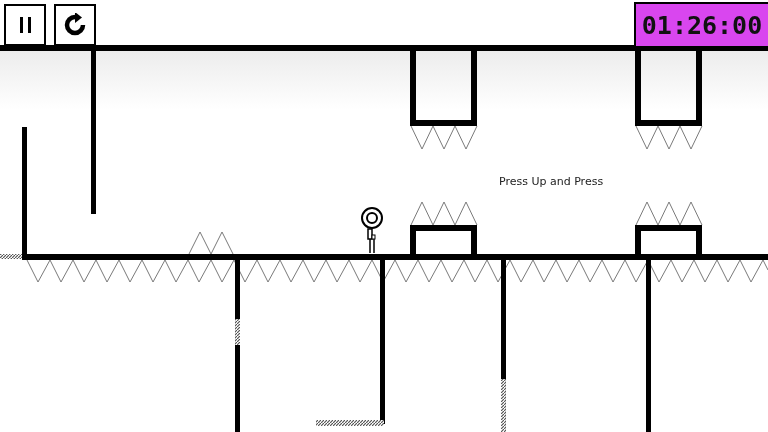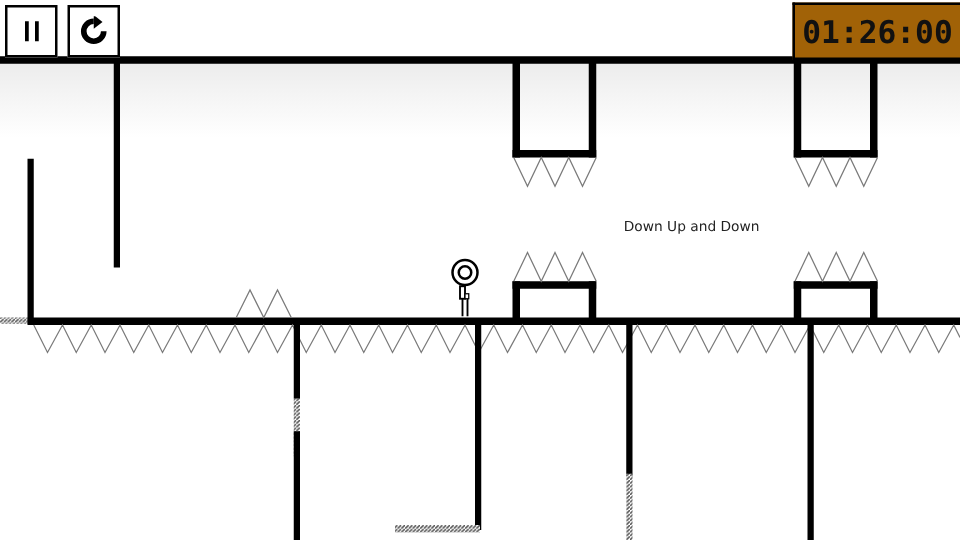--- a/index.html
+++ b/index.html
@@ -4,21 +4,21 @@
 <style>
   html,body{margin:0;padding:0;}
   body{width:768px;height:432px;overflow:hidden;background:#fff;position:relative;font-family:"DejaVu Sans Mono",monospace;}
   .top-fade{position:absolute;left:0;top:50px;width:768px;height:60px;background:linear-gradient(#ececec,#fff);}
   svg.level{position:absolute;left:0;top:0;}
   .hud-btn{position:absolute;top:4px;width:42px;height:42px;border:2px solid #000;background:#fff;box-sizing:border-box;display:flex;align-items:center;justify-content:center;cursor:pointer;}
   .pause-btn{left:4px;}
   .restart-btn{left:54px;}
   .pause-bars{display:flex;gap:5px;}
   .pause-bars span{display:block;width:3px;height:16px;background:#000;}
-  .timer{position:absolute;left:634px;top:2px;width:134px;height:46px;border:2px solid #000;border-right:none;background:#a16207;box-sizing:border-box;display:flex;align-items:center;justify-content:center;font-family:"DejaVu Sans Mono",monospace;font-weight:bold;font-size:25px;letter-spacing:0px;color:#111;}
+  .timer{position:absolute;left:634px;top:2px;width:134px;height:46px;border:2px solid #000;border-right:none;background:#d946ef;box-sizing:border-box;display:flex;align-items:center;justify-content:center;font-family:"DejaVu Sans Mono",monospace;font-weight:bold;font-size:25px;letter-spacing:0px;color:#111;}
   .hint{position:absolute;left:499px;top:175px;font-family:"DejaVu Sans",sans-serif;font-size:11px;color:#222;white-space:nowrap;}
 </style>
 </head>
 <body>
 
 <div class="top-fade"></div>
 
 <svg class="level" width="768" height="432" viewBox="0 0 768 432">
   <defs>
     <pattern id="hatch" width="3" height="3" patternUnits="userSpaceOnUse">
@@ -94,13 +94,13 @@
 </div>
 <div class="hud-btn restart-btn">
   <svg width="24" height="24" viewBox="0 0 24 24">
     <path d="M12,4 A8,8 0 1 0 20,12" fill="none" stroke="#000" stroke-width="4.5"></path>
     <path d="M12,-1 L19,4.5 L12,10 Z" fill="#000"></path>
   </svg>
 </div>
 
 <div class="timer">01:26:00</div>
 
-<div class="hint">Down Up and Down</div>
+<div class="hint">Press Up and Press</div>
 
 </body></html>

